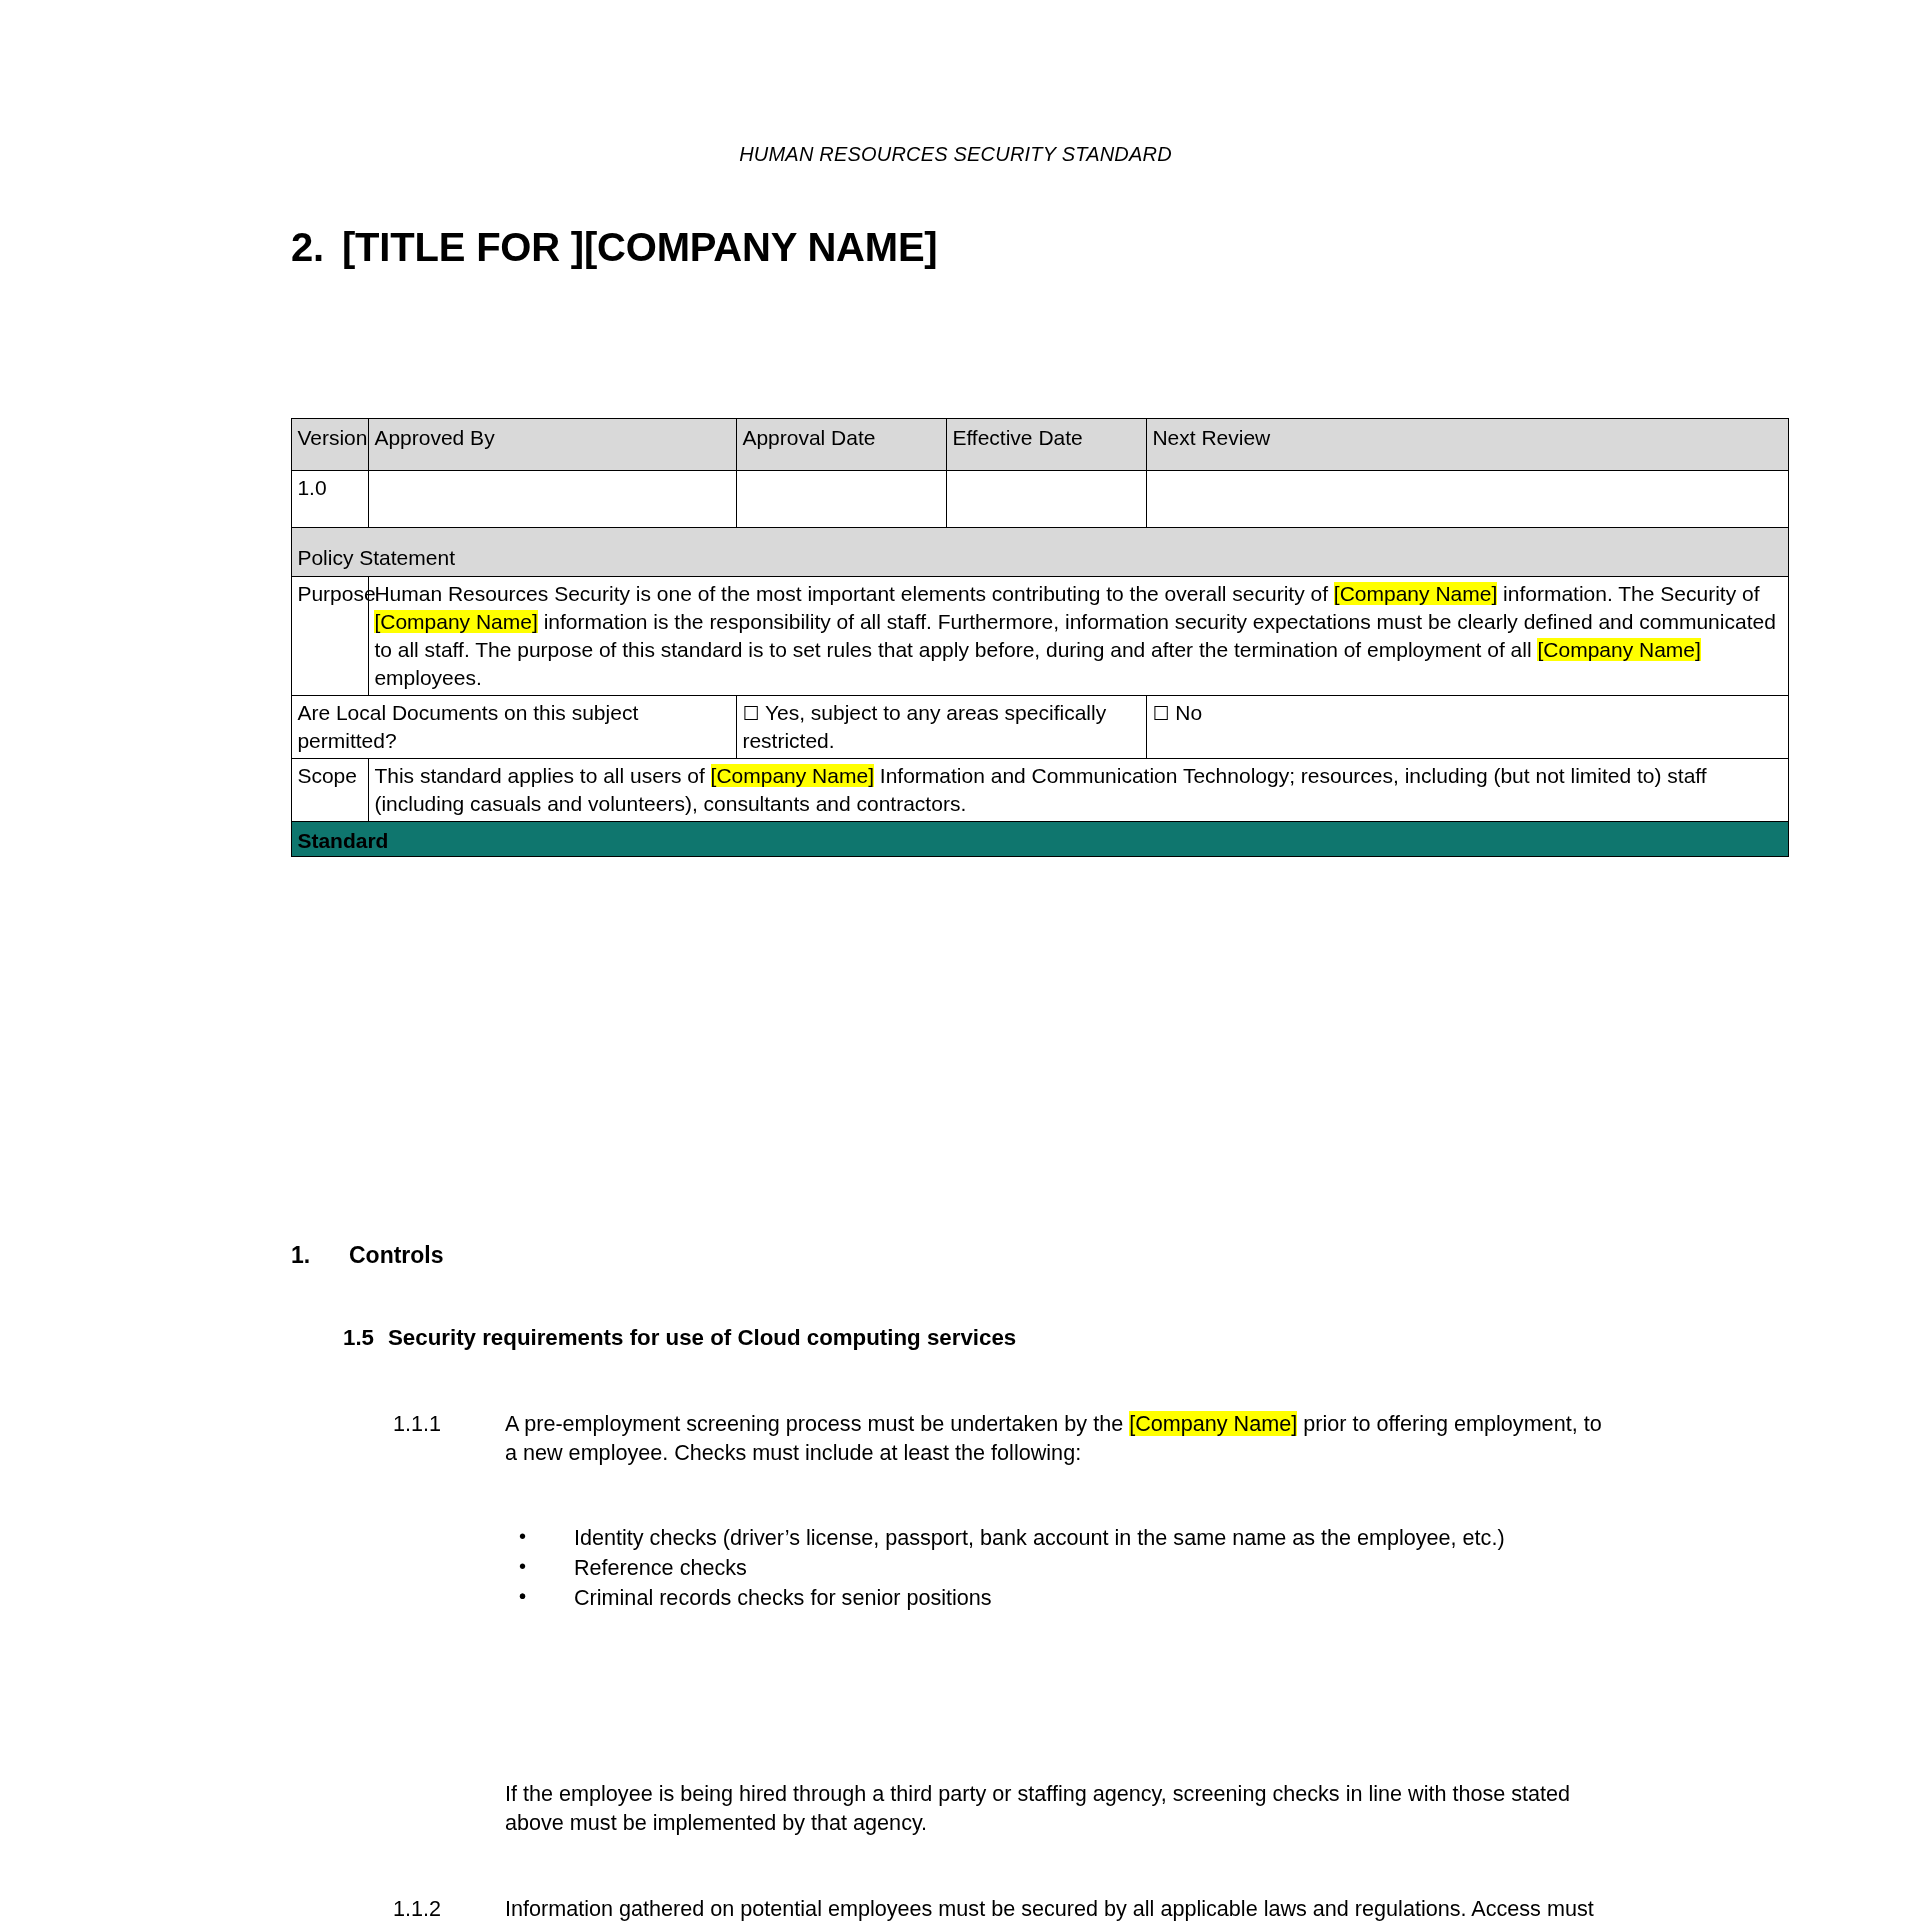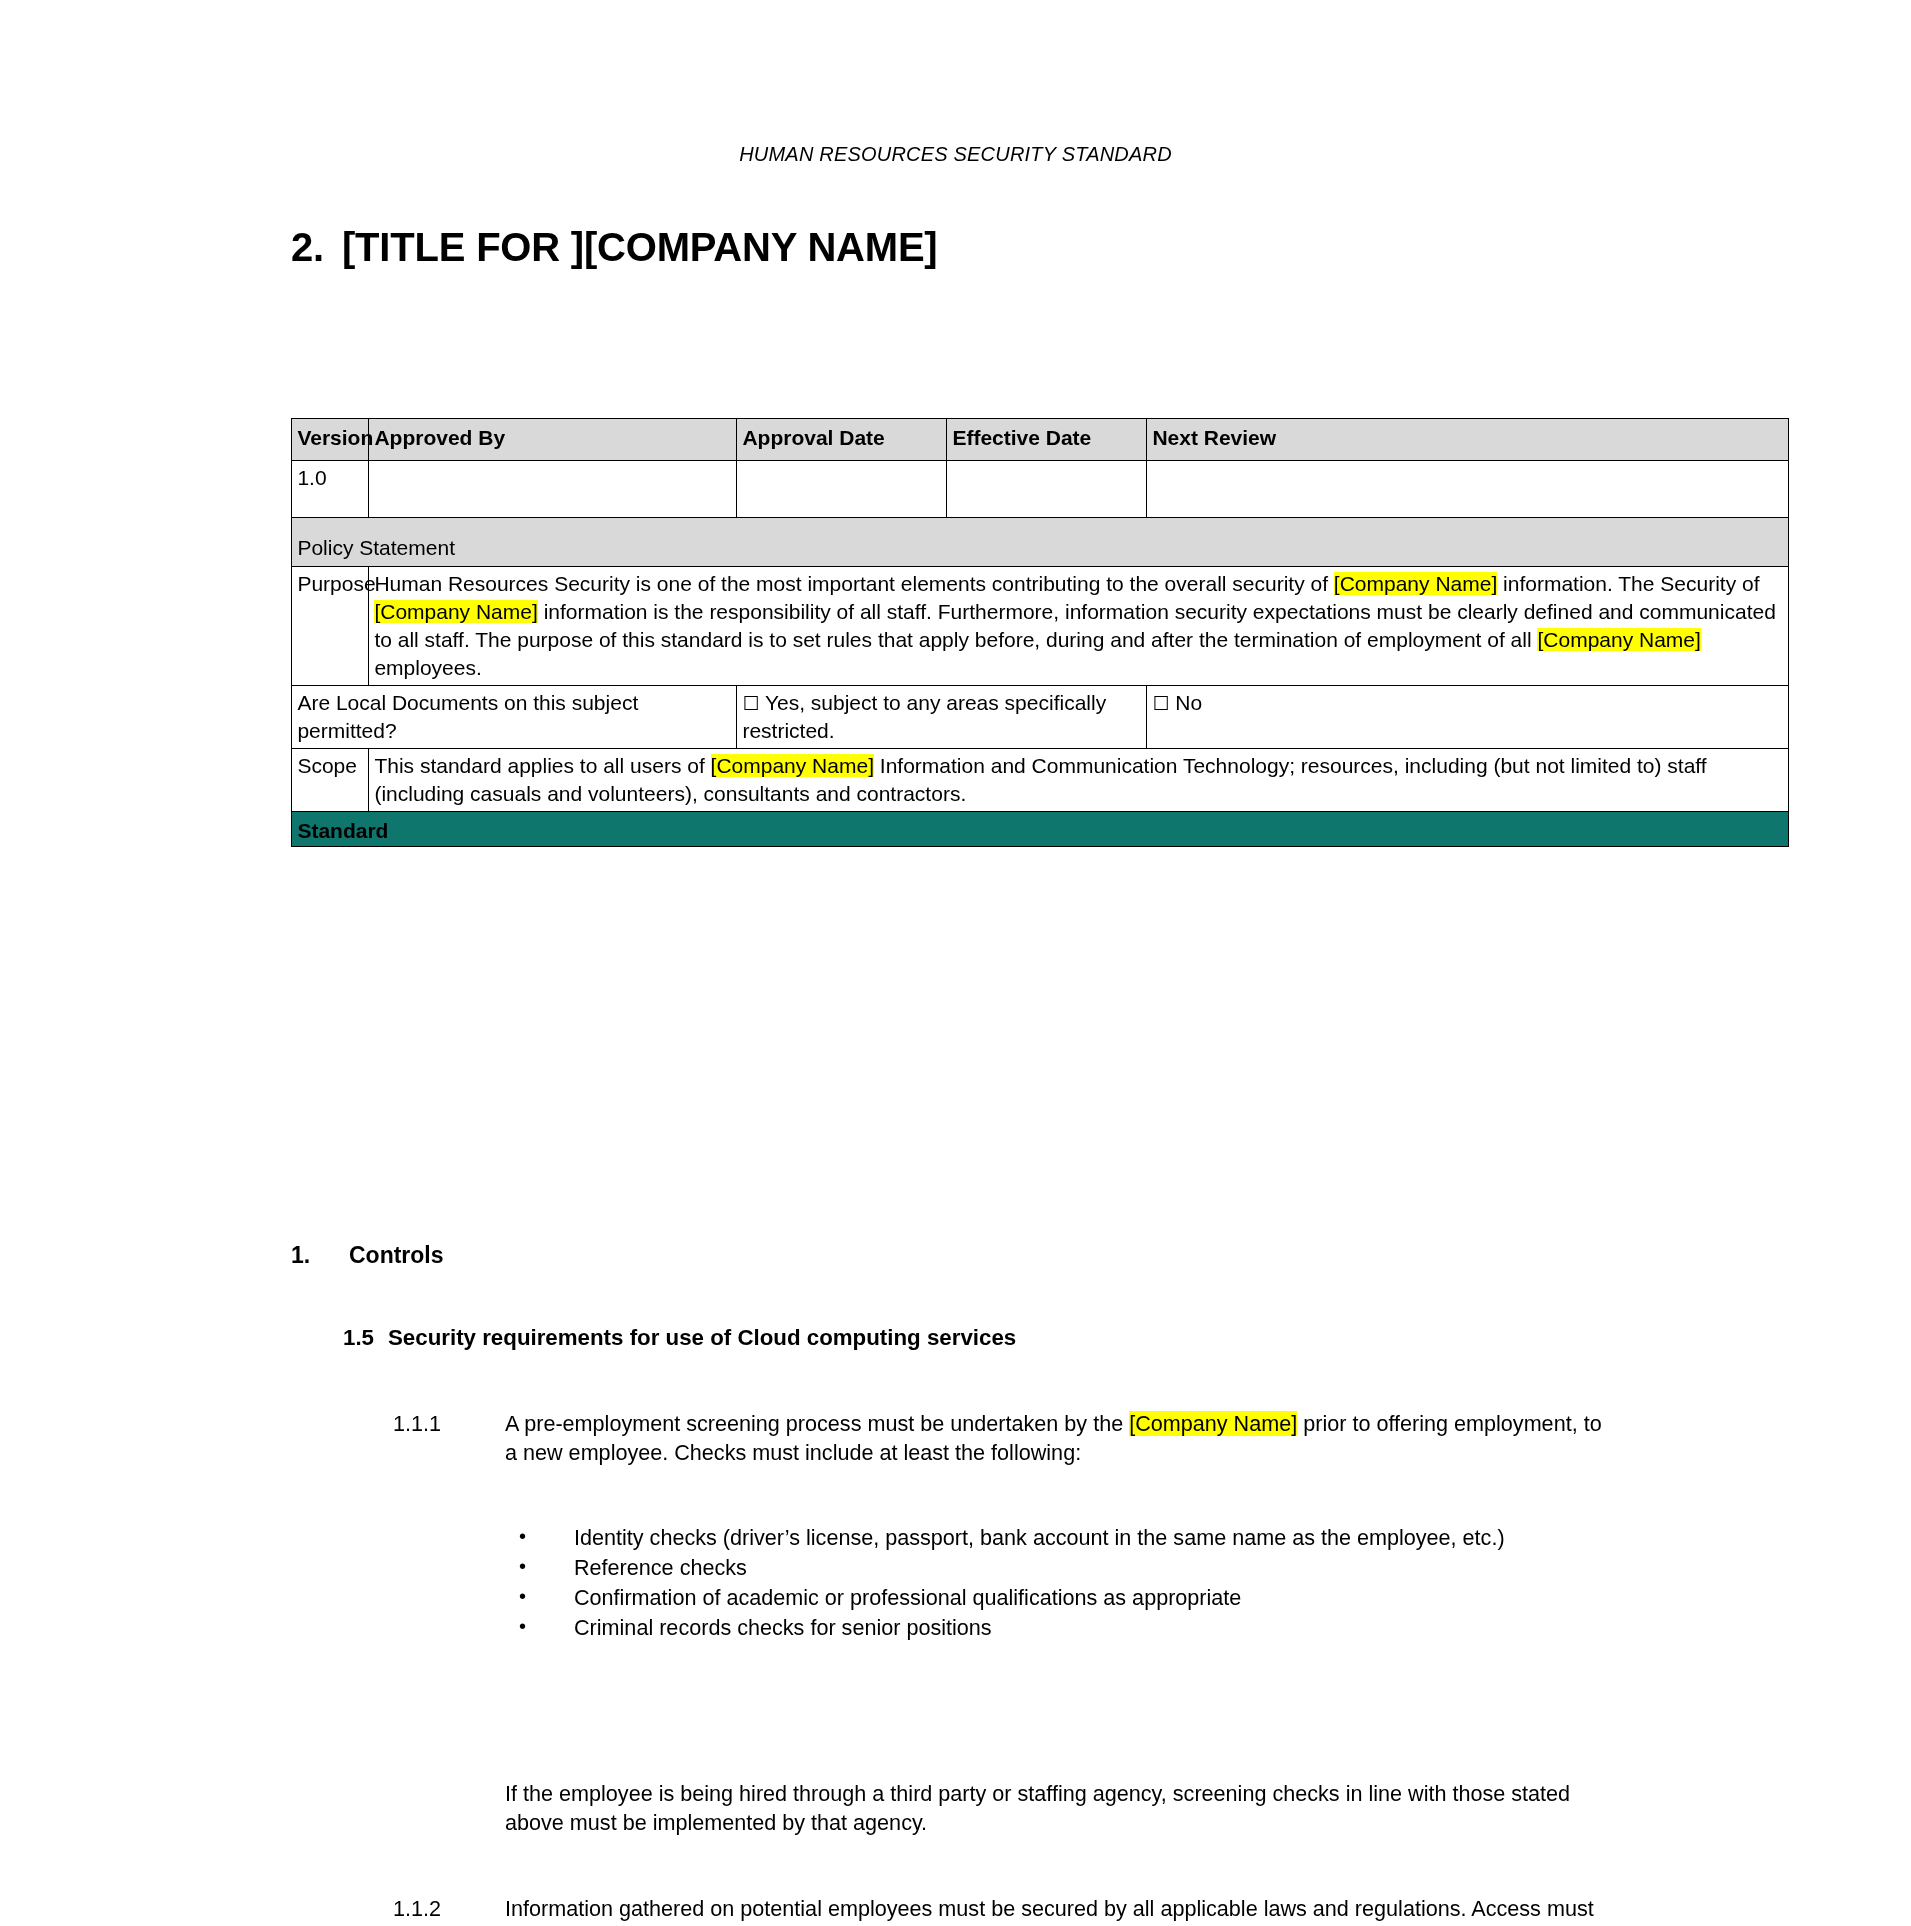--- a/index.html
+++ b/index.html
@@ -61,23 +61,23 @@
   .info-table td, .info-table th {
     border: 1.2px solid #000000;
     padding: 3.1px 5.4px;
     vertical-align: top;
     text-align: left;
     font-weight: normal;
     line-height: 1.33;
   }
   .info-table .hdr {
     background: #d9d9d9;
-    font-weight: bold;
+    font-weight: normal;
     padding-top: 4.6px;
-    padding-bottom: 8px;
+    padding-bottom: 18px;
   }
   .info-table .band {
     background: #d9d9d9;
     padding-top: 16px;
     padding-bottom: 4.6px;
   }
   .info-table .band-bold {
     background: #0f766e;
     font-weight: bold;
     padding-top: 4.6px;
@@ -257,21 +257,21 @@
   </div>
 
   <div class="clause c111">
     <span class="cnum">1.1.1</span>
     <span class="ctext"><span>A pre-employment screening process must be undertaken by the </span><span class="hl">[Company Name]</span><span> prior to offering employment, to a new employee. Checks must include at least the following:</span></span>
   </div>
 
   <ul class="bullets">
     <li><span class="bdot">•</span><span>Identity checks (driver’s license, passport, bank account in the same name as the employee, etc.)</span></li>
     <li><span class="bdot">•</span><span>Reference checks</span></li>
-    <li><span class="bdot">•</span><span>Confirmation of academic or professional qualifications as appropriate</span></li>
+    <li><span class="bdot">•</span></li>
     <li><span class="bdot">•</span><span>Criminal records checks for senior positions</span></li>
   </ul>
 
   <div class="para-agency">If the employee is being hired through a third party or staffing agency, screening checks in line with those stated above must be implemented by that agency.</div>
 
   <div class="clause c112">
     <span class="cnum">1.1.2</span>
     <span class="ctext">Information gathered on potential employees must be secured by all applicable laws and regulations. Access must be limited to 'need to know' basis.</span>
   </div>
 

